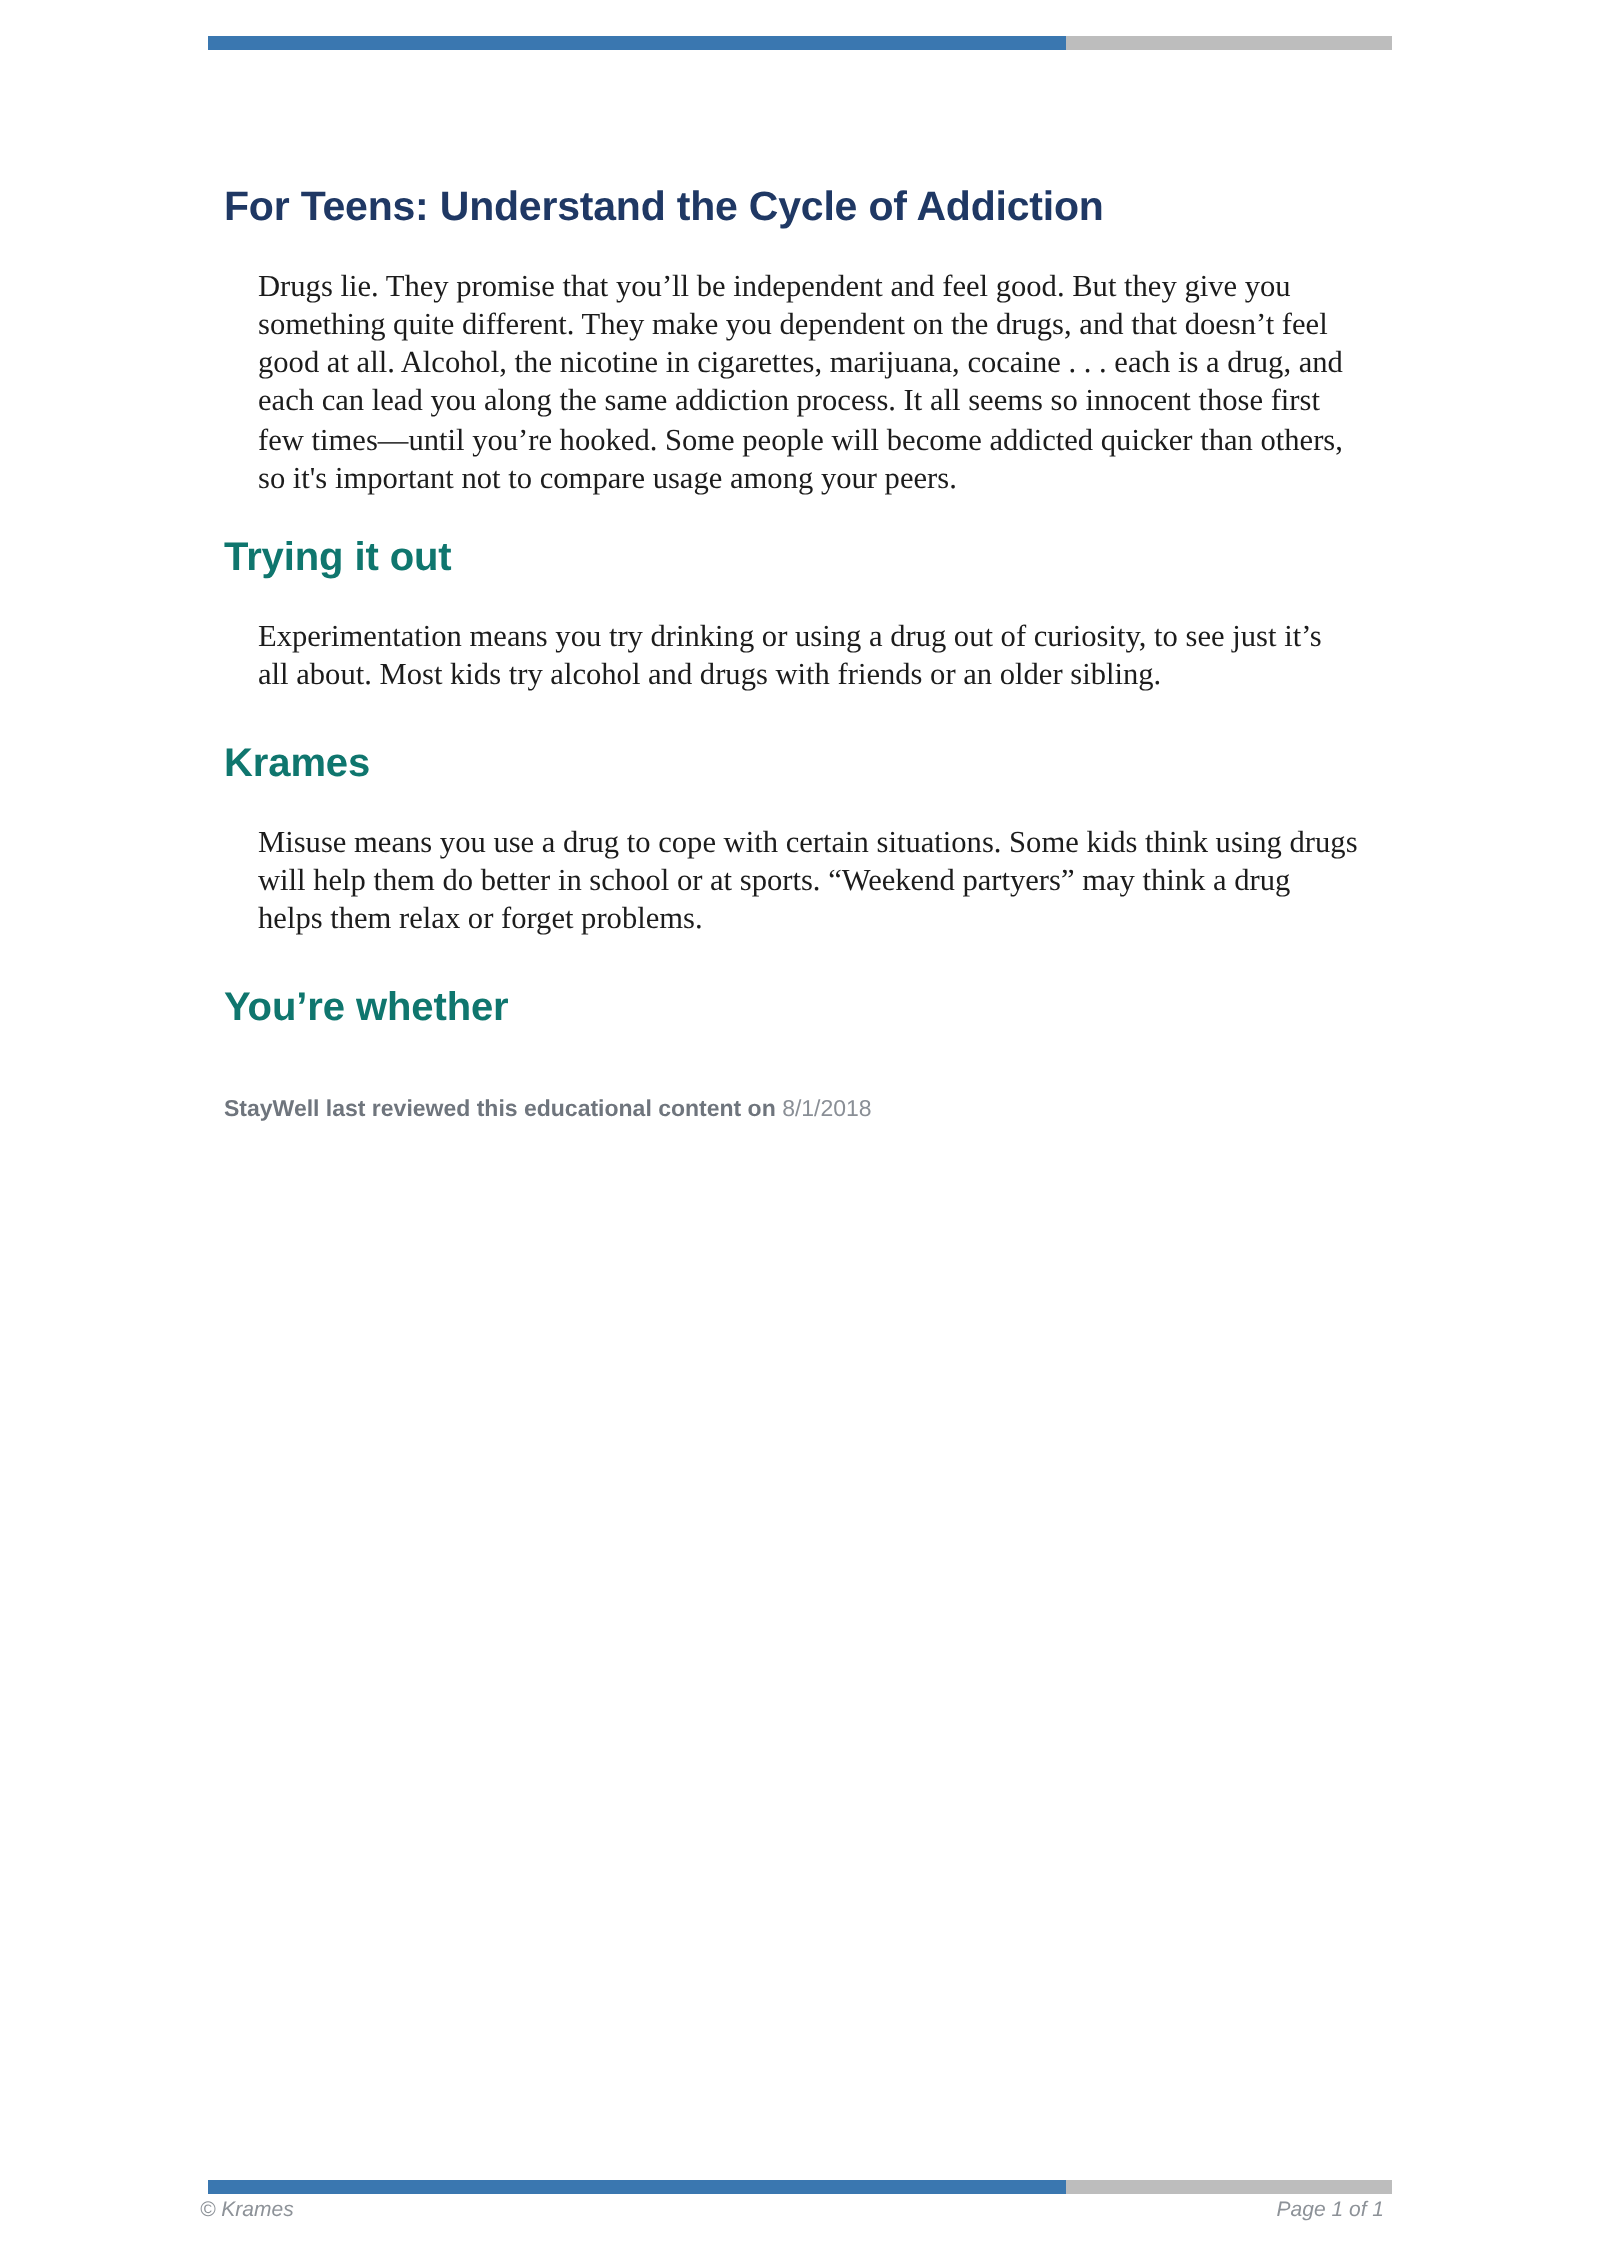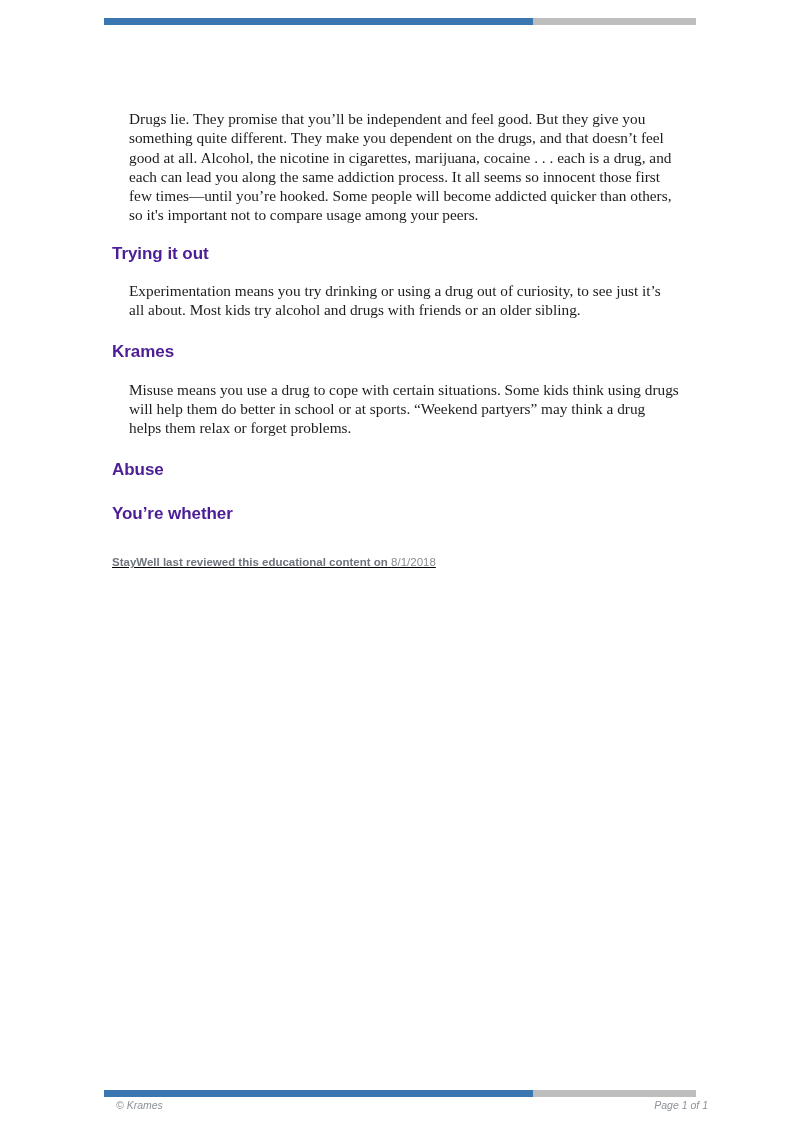--- a/index.html
+++ b/index.html
@@ -59,23 +59,23 @@
     font-size: 20.5px;
     font-weight: bold;
     color: #1f3864;
     letter-spacing: -0.1px;
     margin: 0 0 12px 0;
     line-height: 1.2;
   }
 
   .section-heading {
     font-family: "Liberation Sans", "DejaVu Sans", sans-serif;
-    font-size: 17px;
+    font-size: 20px;
     font-weight: bold;
-    color: #4c1d95;
+    color: #0f766e;
     margin: 0 0 9px 0;
     line-height: 1.25;
     letter-spacing: -0.05px;
   }
 
   .body-text {
     font-family: "Liberation Serif", "DejaVu Serif", serif;
     font-size: 15.3px;
     color: #1c1c1c;
     line-height: 1.26;
@@ -87,21 +87,20 @@
     margin-top: 22px;
   }
   .section.first-section {
     margin-top: 18px;
   }
 
   
   .attribution {
     margin-top: 30px;
     font-family: "Liberation Sans", "DejaVu Sans", sans-serif;
-    text-decoration: underline;
   }
   .attrib-review {
     font-size: 11.5px;
     color: #8a8f96;
     line-height: 1.5;
     margin: 0 0 3px 0;
   }
   .attrib-review .lead {
     font-weight: bold;
     color: #6f757d;
@@ -110,21 +109,21 @@
     font-size: 11.5px;
     color: #9aa0a6;
     line-height: 1.48;
     margin: 0;
     max-width: 570px;
   }
 
   
   .page-footer {
     position: absolute;
-    left: 116px;
+    left: 100px;
     top: 1099px;
     width: 592px;
     display: flex;
     justify-content: space-between;
     align-items: baseline;
     font-family: "Liberation Sans", "DejaVu Sans", sans-serif;
     font-style: italic;
     font-size: 10.5px;
     color: #8d9298;
   }
@@ -136,35 +135,35 @@
 
 <div class="page">
 
   <div class="rule-bar header">
     <div class="seg-blue"></div>
     <div class="seg-grey"></div>
   </div>
 
   <div class="content">
 
+    <h1 class="doc-title">For Teens: Understand the Cycle of Addiction</h1>
 
     <p class="body-text">Drugs lie. They promise that you’ll be independent and feel good. But they give you something quite different. They make you dependent on the drugs, and that doesn’t feel good at all. Alcohol, the nicotine in cigarettes, marijuana, cocaine . . . each is a drug, and each can lead you along the same addiction process. It all seems so innocent those first few times—until you’re hooked. Some people will become addicted quicker than others, so it's important not to compare usage among your peers.</p>
 
     <div class="section first-section">
       <h2 class="section-heading">Trying it out</h2>
       <p class="body-text">Experimentation means you try drinking or using a drug out of curiosity, to see just it’s all about. Most kids try alcohol and drugs with friends or an older sibling.</p>
     </div>
 
     <div class="section">
       <h2 class="section-heading">Krames</h2>
       <p class="body-text">Misuse means you use a drug to cope with certain situations. Some kids think using drugs will help them do better in school or at sports. “Weekend partyers” may think a drug helps them relax or forget problems.</p>
     </div>
 
     <div class="section">
-      <h2 class="section-heading">Abuse</h2>
     </div>
 
     <div class="section">
       <h2 class="section-heading">You’re whether</h2>
     </div>
 
     <div class="attribution">
       <p class="attrib-review">
         <span class="lead">StayWell last reviewed this educational content on</span><span> </span><span>8/1/2018</span>
       </p>

